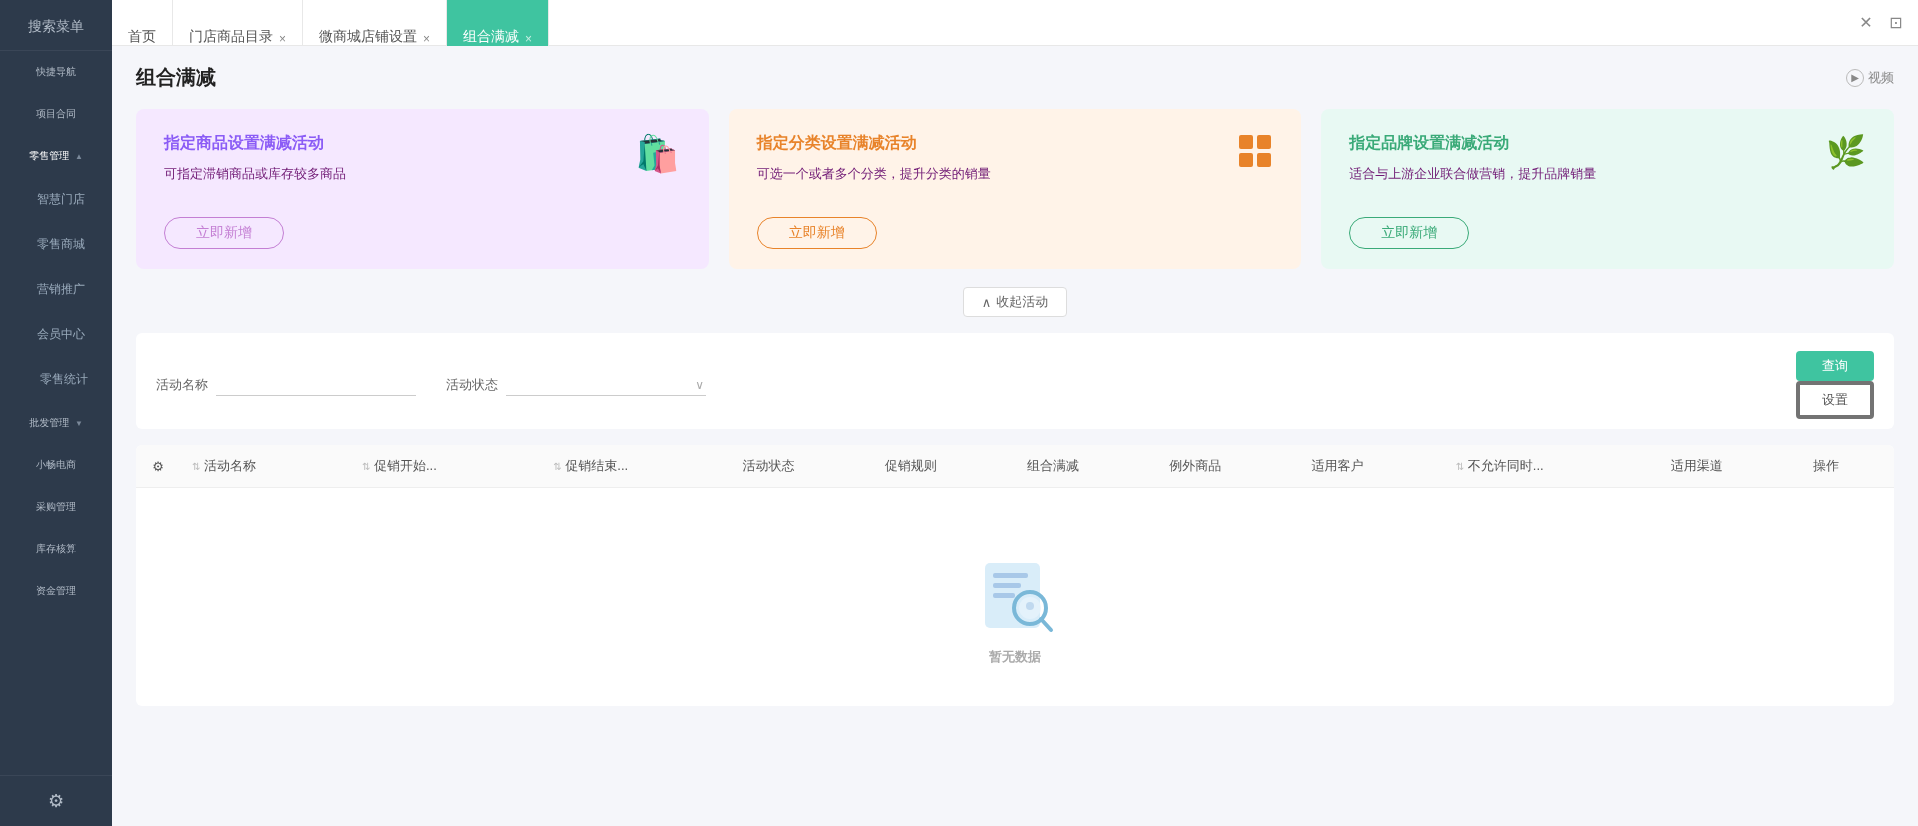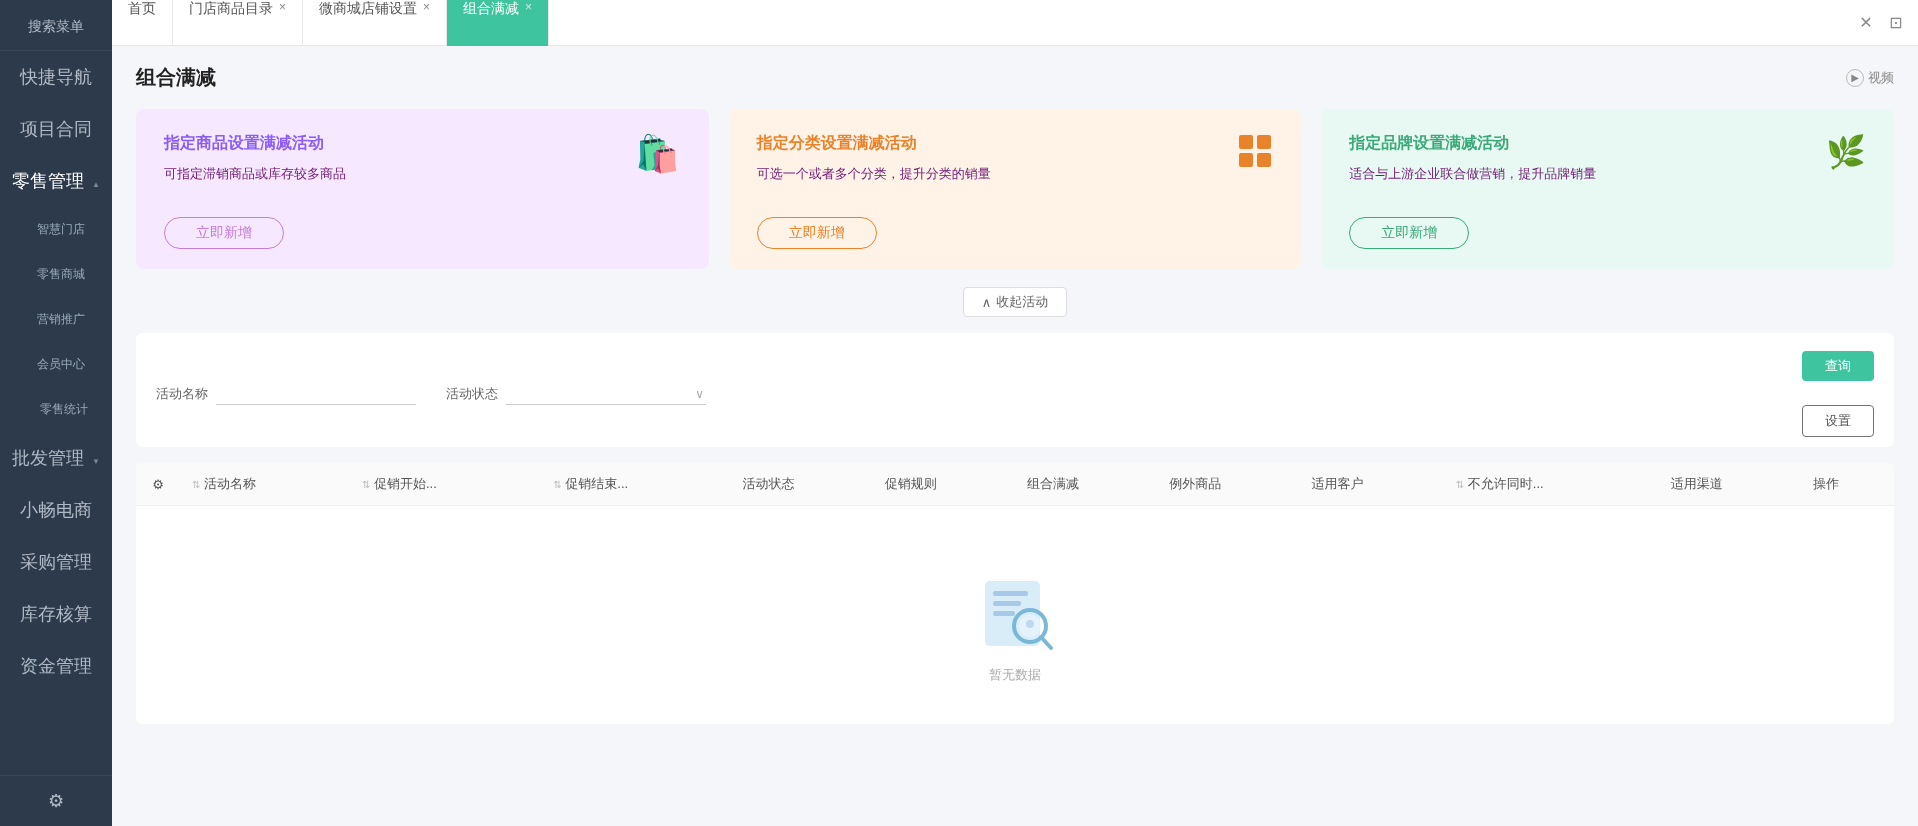--- a/index.html
+++ b/index.html
@@ -19,21 +19,21 @@
       padding: 18px 0 14px 0;
       text-align: center;
       font-size: 14px;
       color: #b0bac6;
       cursor: pointer;
       border-bottom: 1px solid #3a4657;
     }
     .sidebar-item {
       padding: 14px 0;
       text-align: center;
-      font-size: 18px;
+      font-size: 10px;
       color: #b0bac6;
       cursor: pointer;
       position: relative;
     }
     .sidebar-item.has-arrow::after {
       content: '▲';
       font-size: 8px;
       margin-left: 3px;
       color: #7a8899;
     }
@@ -64,21 +64,21 @@
       display: flex;
       align-items: center;
       background: #fff;
       border-bottom: 1px solid #e8e8e8;
       height: 46px;
       padding: 0 0 0 0;
       flex-shrink: 0;
     }
     .tab {
       display: flex;
-      align-items: flex-start;
+      align-items: flex-end;
       padding: 0 16px;
       height: 46px;
       font-size: 14px;
       color: #555;
       cursor: pointer;
       border-right: 1px solid #e8e8e8;
       white-space: nowrap;
       position: relative;
     }
     .tab.active {
@@ -263,35 +263,35 @@
       position: absolute;
       right: 2px;
       color: #aaa;
       font-size: 12px;
       pointer-events: none;
     }
     .filter-btns {
       margin-left: auto;
       display: flex;
       flex-direction: column;
-      gap: 24px;
+      gap: 0;
     }
     .btn-query {
       background: #3fc4a0;
       color: #fff;
       border: none;
       border-radius: 4px;
       padding: 6px 22px;
       font-size: 13px;
       cursor: pointer;
     }
     .btn-settings {
       background: #fff;
       color: #555;
-      border: 1px solid #737373;
+      border: 4px solid #737373;
       border-radius: 4px;
       padding: 6px 22px;
       font-size: 13px;
       cursor: pointer;
     }
 
     
     .table-wrap {
       background: #fff;
       border-radius: 6px;
@@ -514,21 +514,21 @@
             <th>
               <span>适用渠道</span>
             </th>
             <th>
               <span>操作</span>
             </th>
           </tr>
         </thead>
         <tbody>
           <tr>
-            <td colspan="12" style="text-align:right;padding:0;">
+            <td colspan="12" style="text-align:right;padding:0;font-weight:bold;">
               <div class="empty-state">
 
                 <svg width="100" height="100" viewBox="0 0 100 100">
 
                   <rect x="20" y="15" width="55" height="65" rx="5" fill="#d0e8f8" opacity="0.8"></rect>
                   <rect x="28" y="25" width="35" height="5" rx="2" fill="#a8c8e8"></rect>
                   <rect x="28" y="35" width="28" height="5" rx="2" fill="#a8c8e8"></rect>
                   <rect x="28" y="45" width="22" height="5" rx="2" fill="#a8c8e8"></rect>
 
                   <circle cx="65" cy="60" r="16" fill="none" stroke="#7ab8d8" stroke-width="4"></circle>

